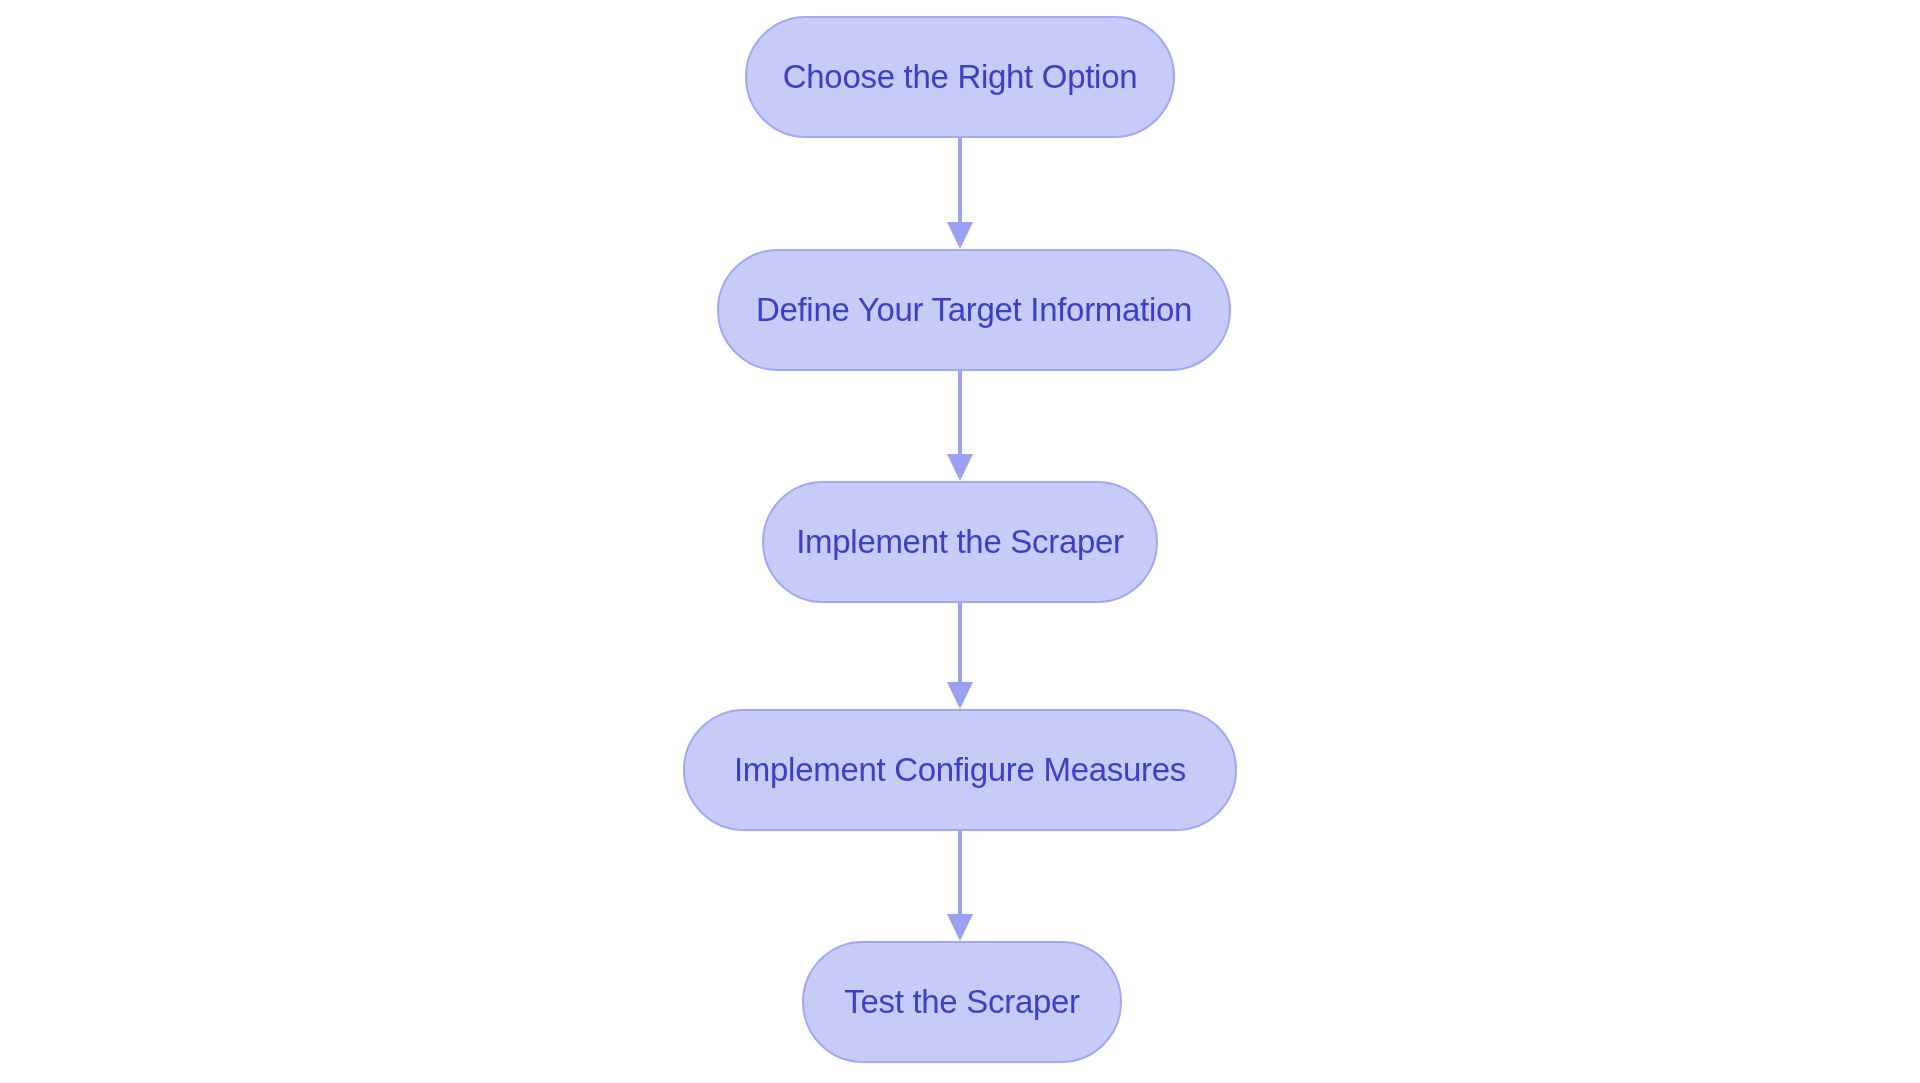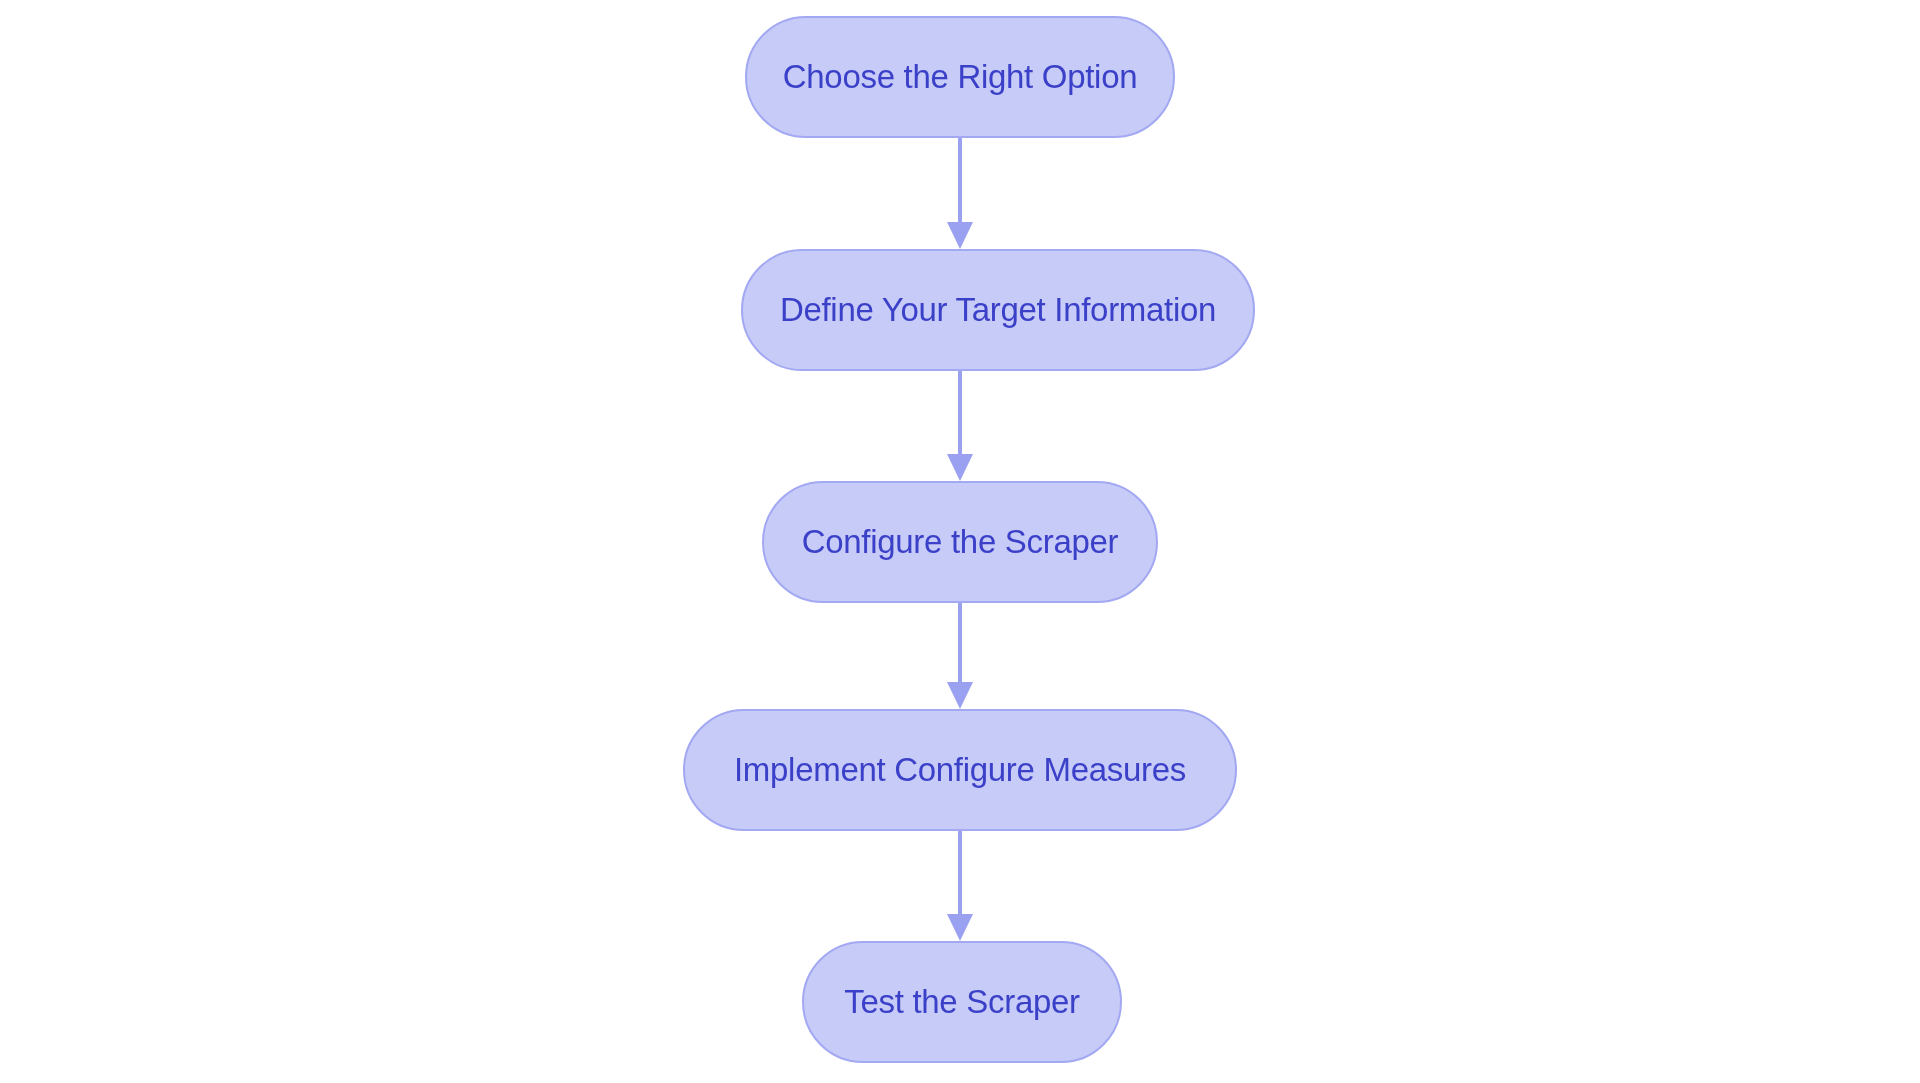--- a/index.html
+++ b/index.html
@@ -32,21 +32,21 @@
     justify-content:center;
     text-align:center;
   }
   .flow-node .label{
     font-size:33px;
     letter-spacing:-0.3px;
     color:var(--node-text);
     white-space:nowrap;
   }
   .n1{left:745px;top:16px;width:430px;}
-  .n2{left:741px;top:249px;width:514px;}
+  .n2{left:717px;top:249px;width:514px;}
   .n3{left:762px;top:481px;width:396px;}
   .n4{left:683px;top:709px;width:554px;}
   .n5{left:802px;top:941px;width:320px;}
 
   .arrow{
     position:absolute;
     left:960px;
     transform:translateX(-50%);
     display:flex;
     flex-direction:column;
@@ -85,21 +85,21 @@
   <div class="flow-node n2">
     <span class="label">Define Your Target Information</span>
   </div>
 
   <div class="arrow a2">
     <div class="shaft"></div>
     <div class="head"></div>
   </div>
 
   <div class="flow-node n3">
-    <span class="label">Configure the Scraper</span>
+    <span class="label">Implement the Scraper</span>
   </div>
 
   <div class="arrow a3">
     <div class="shaft"></div>
     <div class="head"></div>
   </div>
 
   <div class="flow-node n4">
     <span class="label">Implement Configure Measures</span>
   </div>

